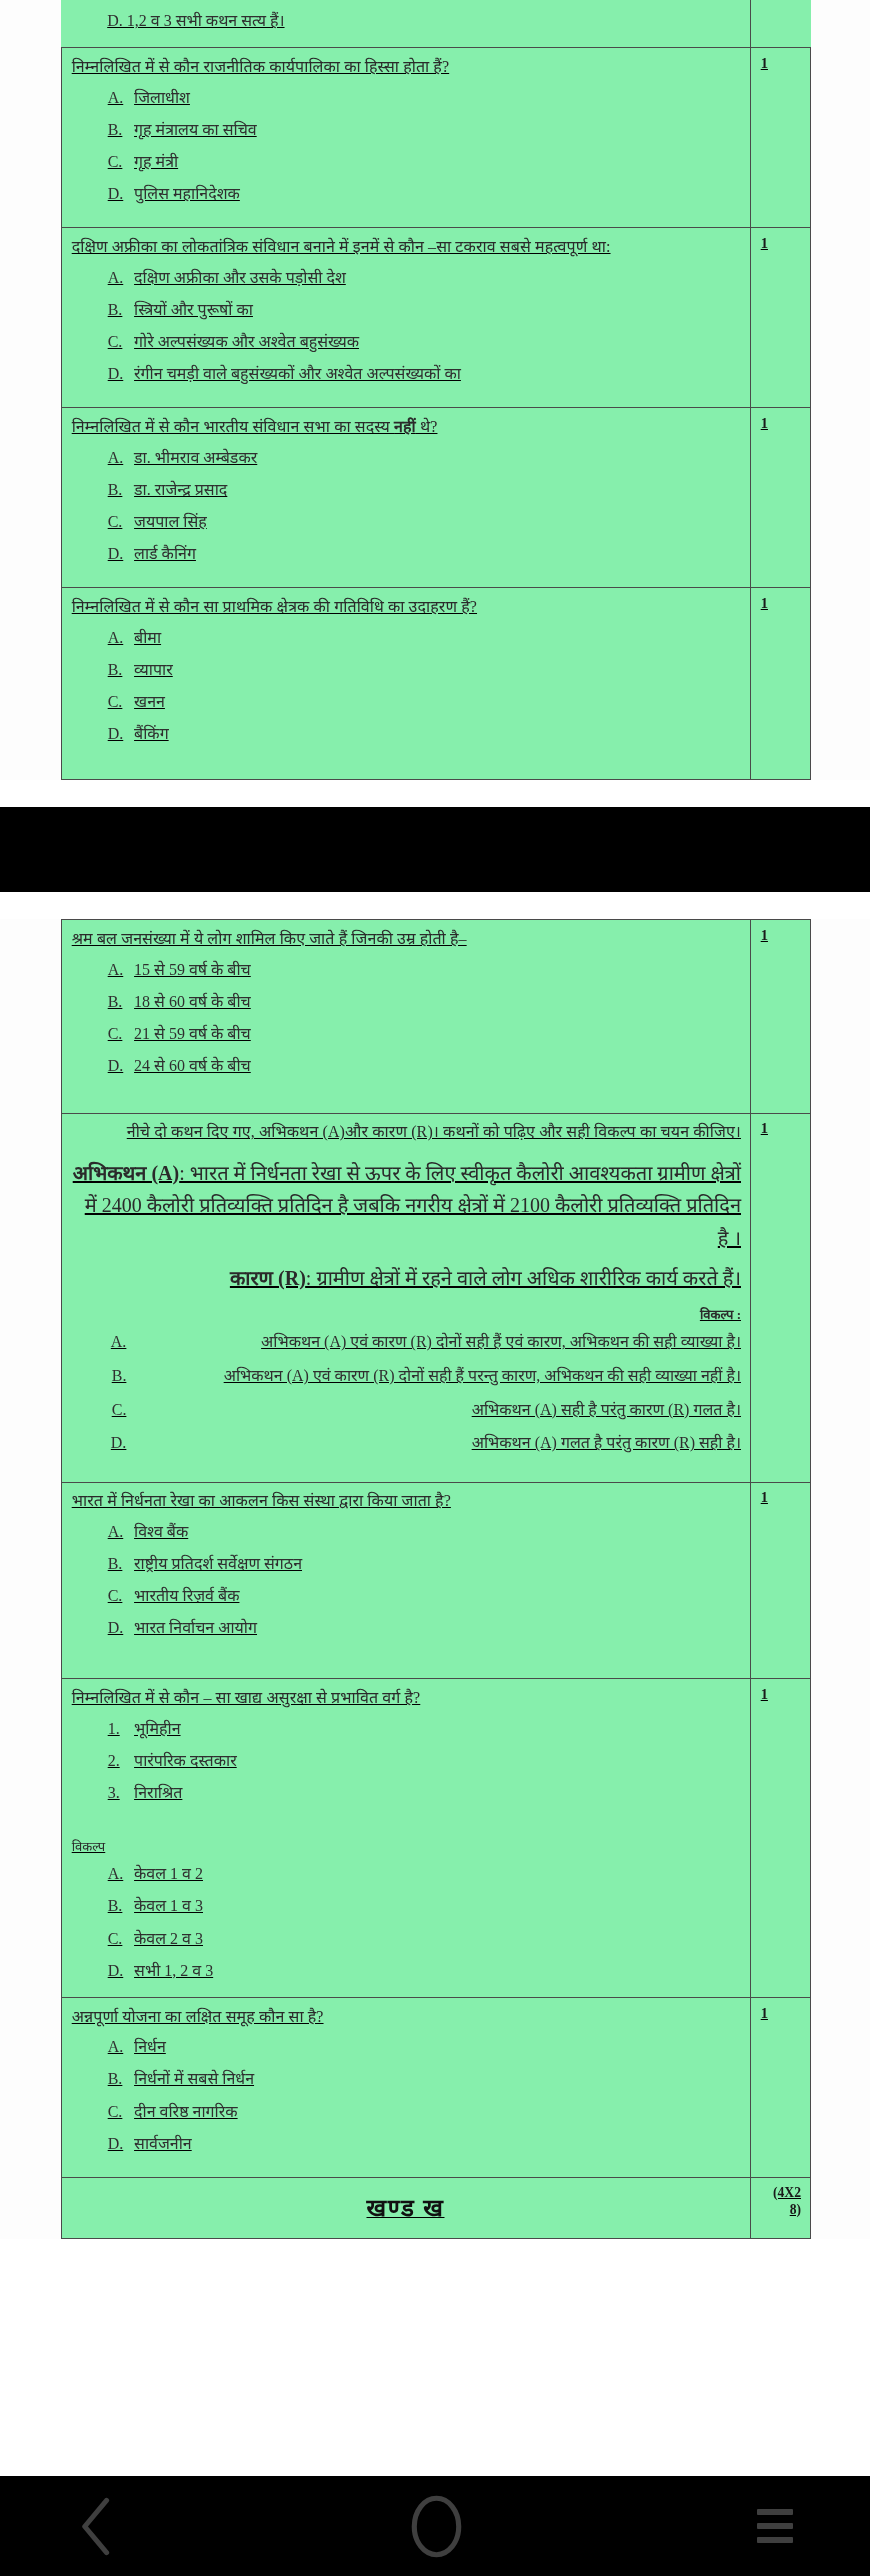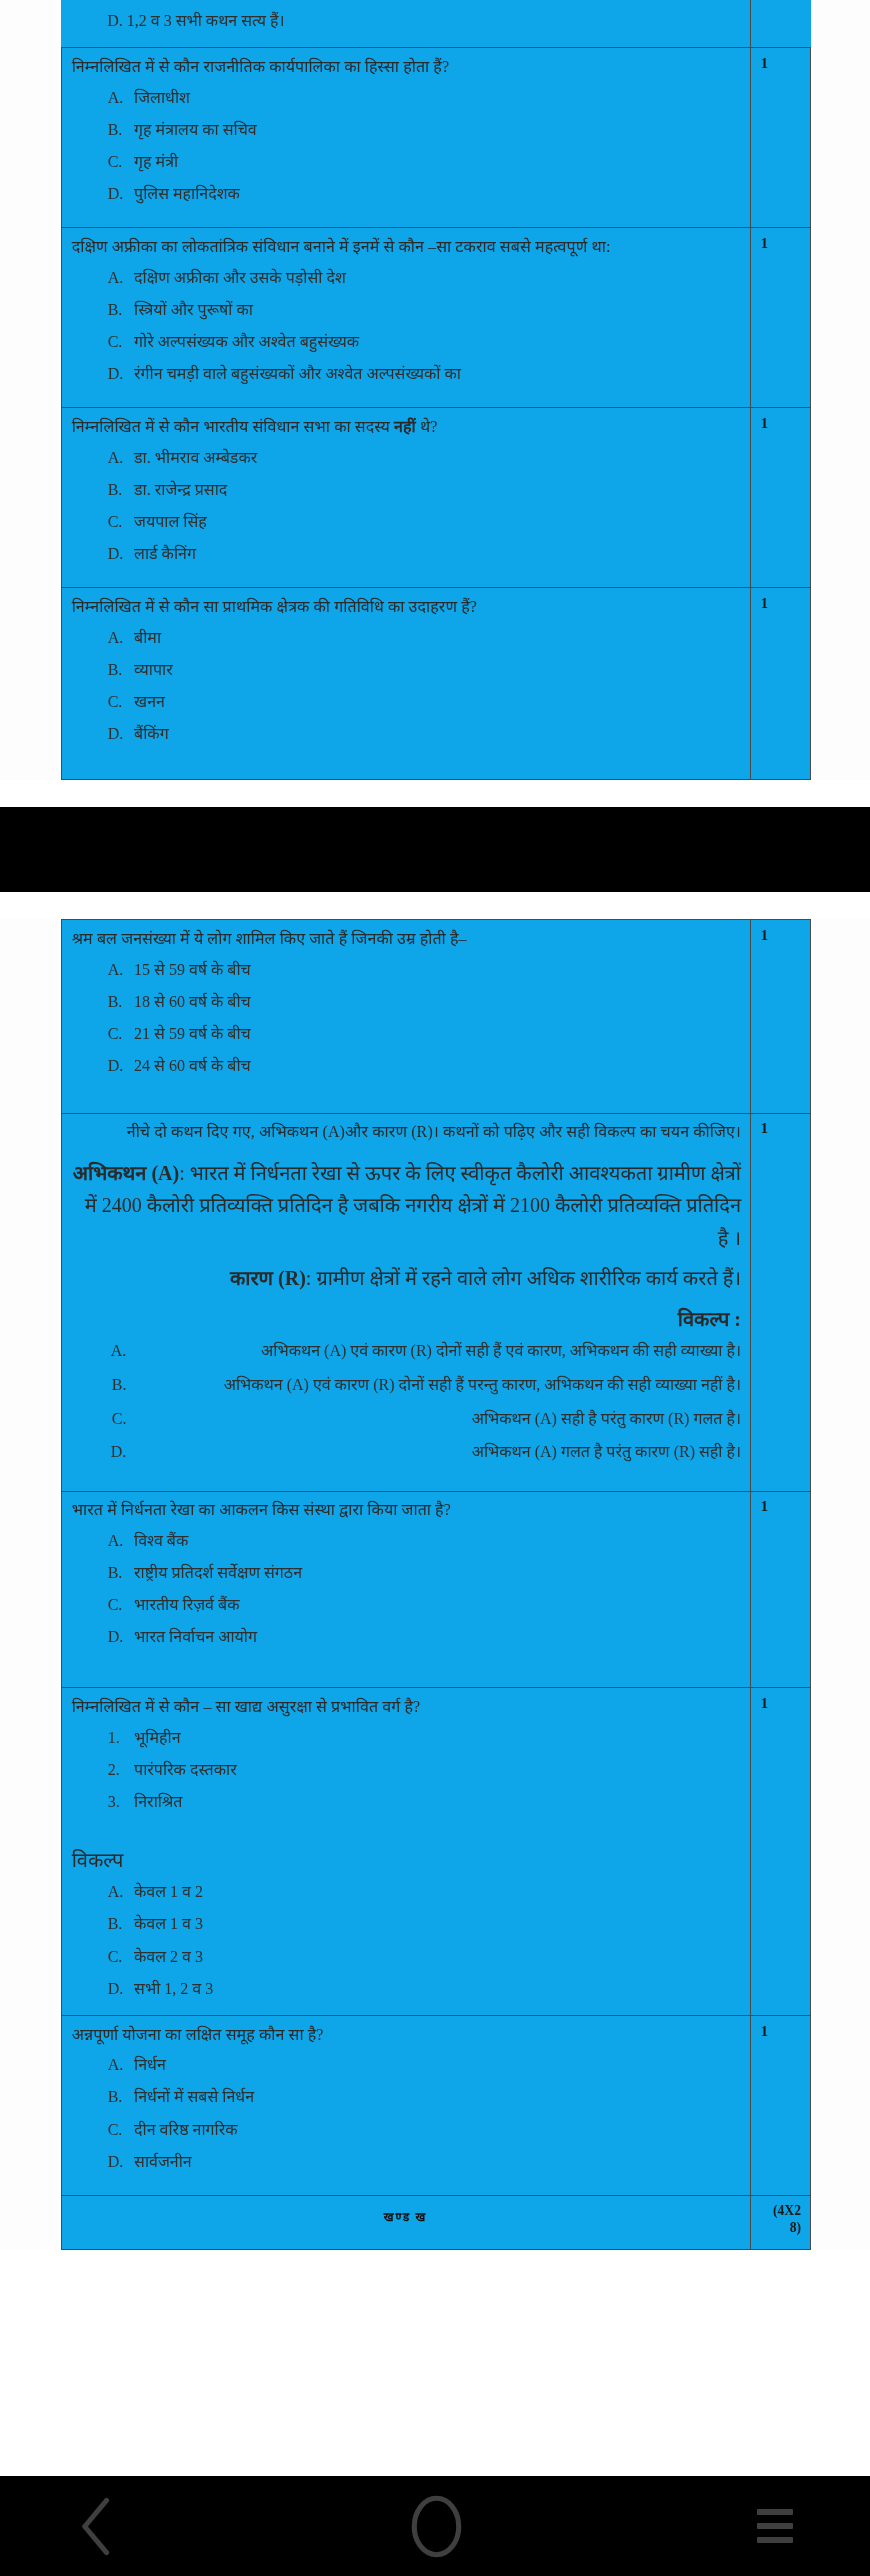--- a/index.html
+++ b/index.html
@@ -24,21 +24,22 @@
     background: #fdfdfd;
     padding: 0;
   }
 
   
   table.qtable {
     width: 748px;
     margin: 0 auto;
     border-collapse: collapse;
     table-layout: fixed;
-    background: #0ea5e9;
+    background: #86efac;
+    text-decoration: underline;
   }
   table.qtable td {
     border: 1.3px solid #4a4a4a;
     vertical-align: top;
     padding: 6.8px 8.5px 12px 10.2px;
   }
   td.qcell {
     width: 689px;
   }
   td.mcell {
@@ -71,21 +72,21 @@
     display: flex;
     gap: 7.7px;
   }
   ul.opts li .lbl {
     min-width: 18.7px;
     flex: 0 0 auto;
   }
   ul.opts li .otxt { flex: 1 1 auto; }
 
   .sublabel {
-    font-size: 20px;
+    font-size: 13px;
     color: #2a2a2a;
     margin: 10.2px 0 1.7px 0;
     font-weight: 700;
   }
   .sublabel.plain { font-weight: 400; margin-top: 32px; }
 
   .ar-para {
     font-size: 20px;
     line-height: 1.62;
     color: #2a2a2a;
@@ -94,21 +95,21 @@
   .ar-para b { font-weight: 800; }
   .ar-para.tight { margin-top: 8px; }
 
   ul.opts.longopts li { margin-bottom: 11px; }
 
   .khand-row td.qcell {
     text-align: center;
     padding: 12px 8.5px 15.3px 8.5px;
   }
   .khand {
-    font-size: 12px;
+    font-size: 24px;
     font-weight: 800;
     letter-spacing: 1.7px;
     color: #111;
   }
   .mcell.two-line {
     font-size: 13.6px;
     line-height: 1.25;
     font-weight: 700;
     text-align: right;
   }

